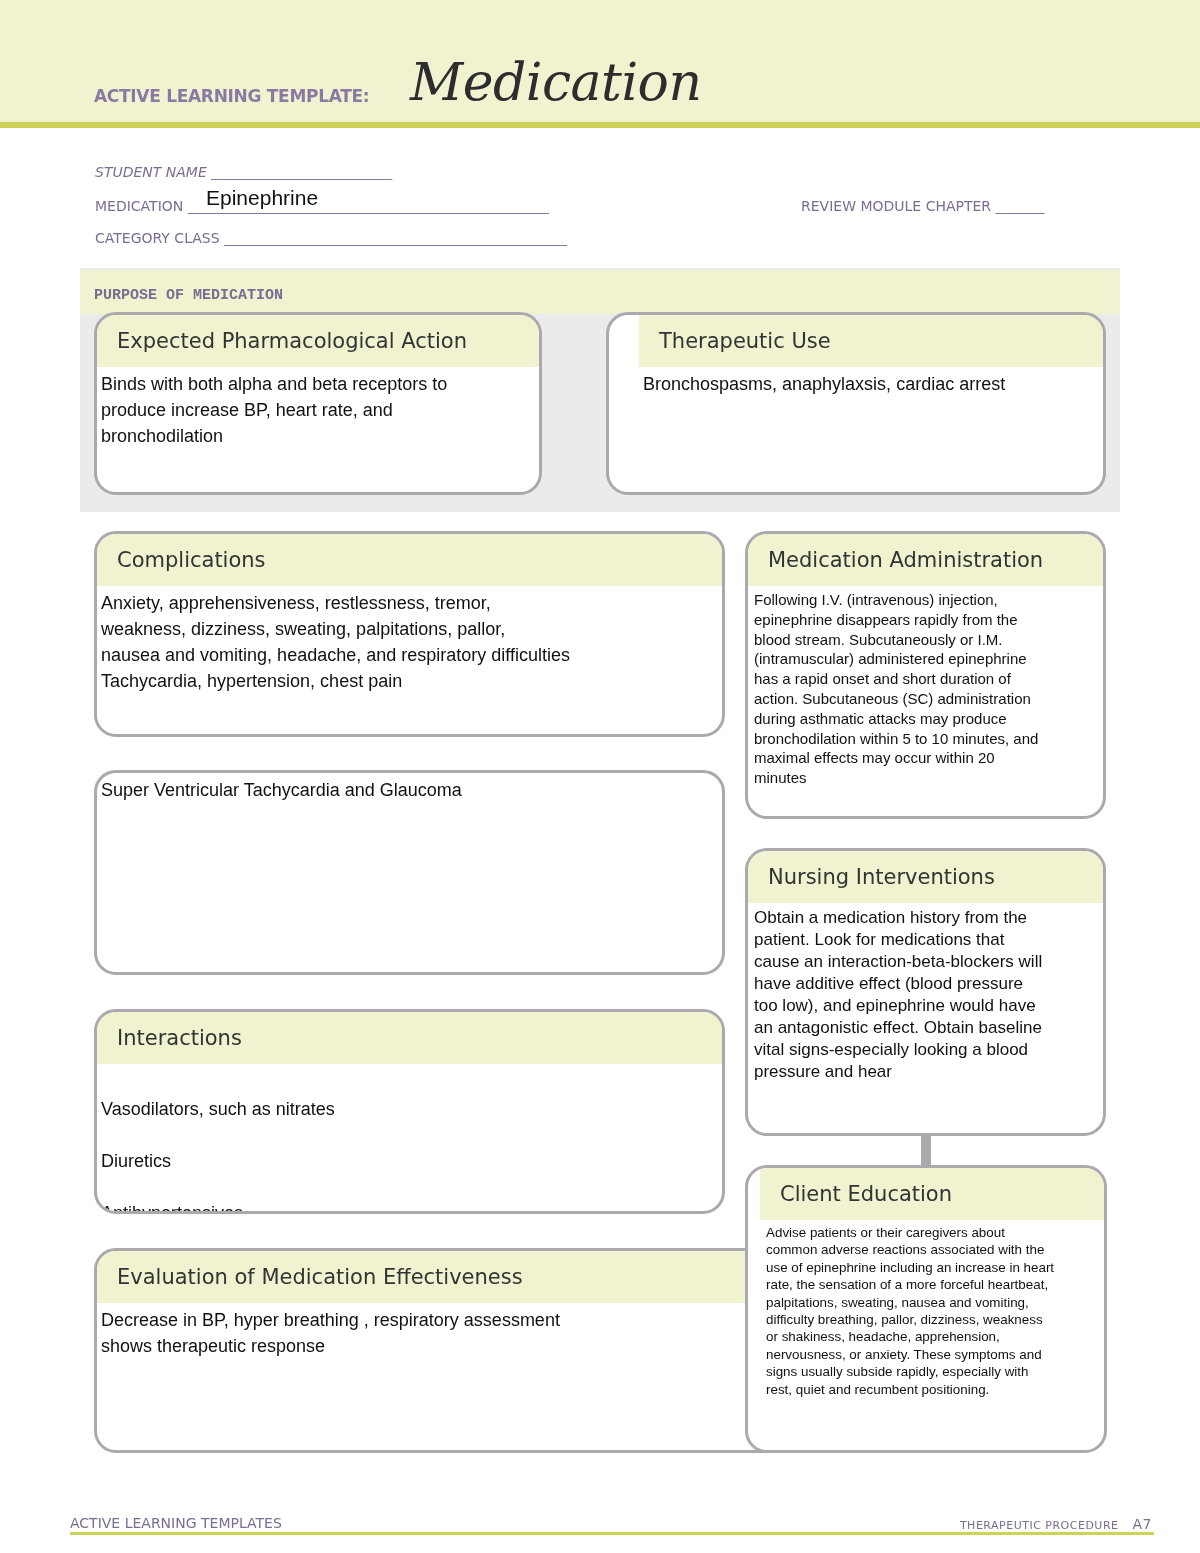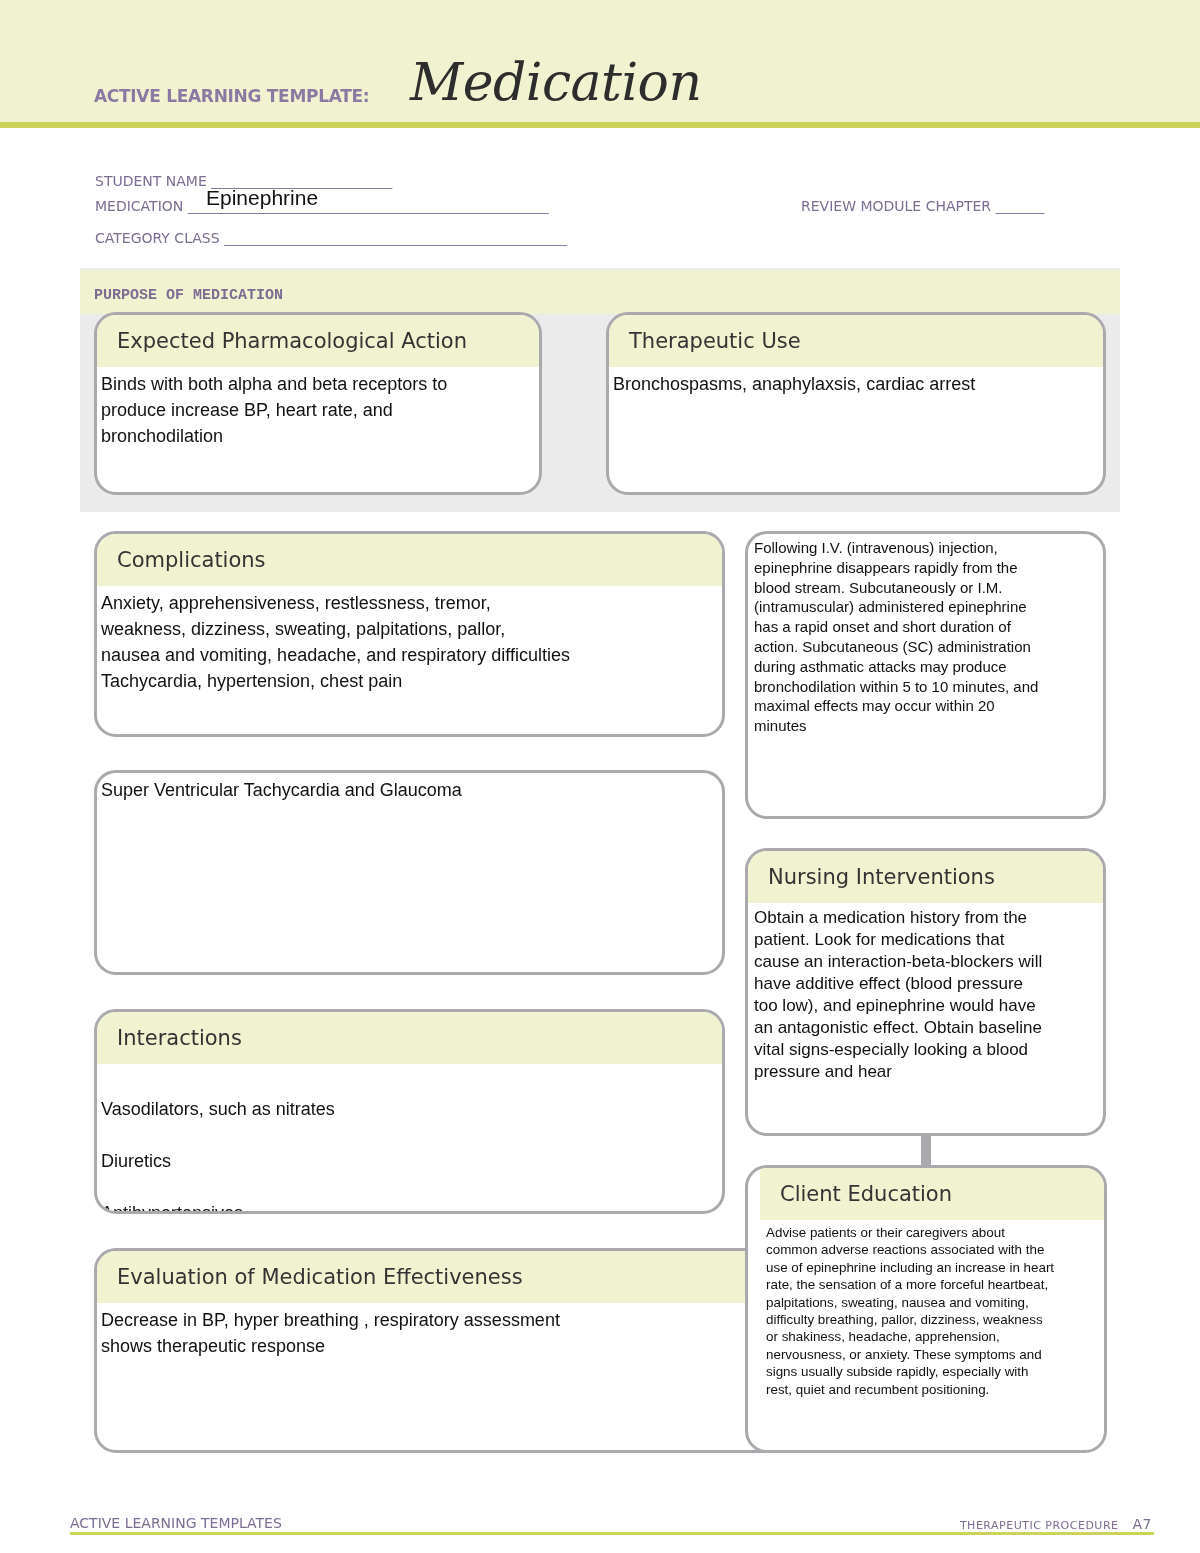--- a/index.html
+++ b/index.html
@@ -80,21 +80,21 @@
   }
 </style>
 </head>
 <body>
 
 <div class="header-band"></div>
 <div class="header-rule"></div>
 <div class="header-kicker">ACTIVE LEARNING TEMPLATE:</div>
 <div class="header-title">Medication</div>
 
-<div class="field" style="left:95px; top:173px;">
+<div class="field" style="left:95px; top:164px;font-style:italic;">
   <span>STUDENT NAME</span>
   <span class="line">______________________________</span>
 </div>
 
 <div class="field" style="left:95px; top:198px;">
   <span>MEDICATION</span>
   <span class="line">____________________________________________________________</span>
 </div>
 <div class="field-value" style="left:206px; top:186px;">Epinephrine</div>
 
@@ -112,21 +112,21 @@
 <div class="purpose-head"></div>
 <div class="purpose-label">PURPOSE OF MEDICATION</div>
 
 <div class="box" style="left:94px; top:312px; width:448px; height:183px;">
   <div class="box-head">Expected Pharmacological Action</div>
   <div class="box-body">Binds with both alpha and beta receptors to
 produce increase BP, heart rate, and
 bronchodilation</div>
 </div>
 
-<div class="box" style="left:606px; top:312px; width:500px; height:183px;">
+<div class="box" style="left:606px; top:312px; width:500px; height:183px;padding-left:30px;">
   <div class="box-head">Therapeutic Use</div>
   <div class="box-body">Bronchospasms, anaphylaxsis, cardiac arrest</div>
 </div>
 
 <div class="box" style="left:94px; top:531px; width:631px; height:206px;">
   <div class="box-head">Complications</div>
   <div class="box-body">Anxiety, apprehensiveness, restlessness, tremor,
 weakness, dizziness, sweating, palpitations, pallor,
 nausea and vomiting, headache, and respiratory difficulties
 Tachycardia, hypertension, chest pain</div>
@@ -147,20 +147,21 @@
   </div>
 </div>
 
 <div class="box" style="left:94px; top:1248px; width:721px; height:205px;">
   <div class="box-head">Evaluation of Medication Effectiveness</div>
   <div class="box-body">Decrease in BP, hyper breathing , respiratory assessment
 shows therapeutic response</div>
 </div>
 
 <div class="box" style="left:745px; top:531px; width:361px; height:288px;">
+  <div class="box-head">Medication Administration</div>
   <div class="box-body small">Following I.V. (intravenous) injection,
 epinephrine disappears rapidly from the
 blood stream. Subcutaneously or I.M.
 (intramuscular) administered epinephrine
 has a rapid onset and short duration of
 action. Subcutaneous (SC) administration
 during asthmatic attacks may produce
 bronchodilation within 5 to 10 minutes, and
 maximal effects may occur within 20
 minutes</div>

